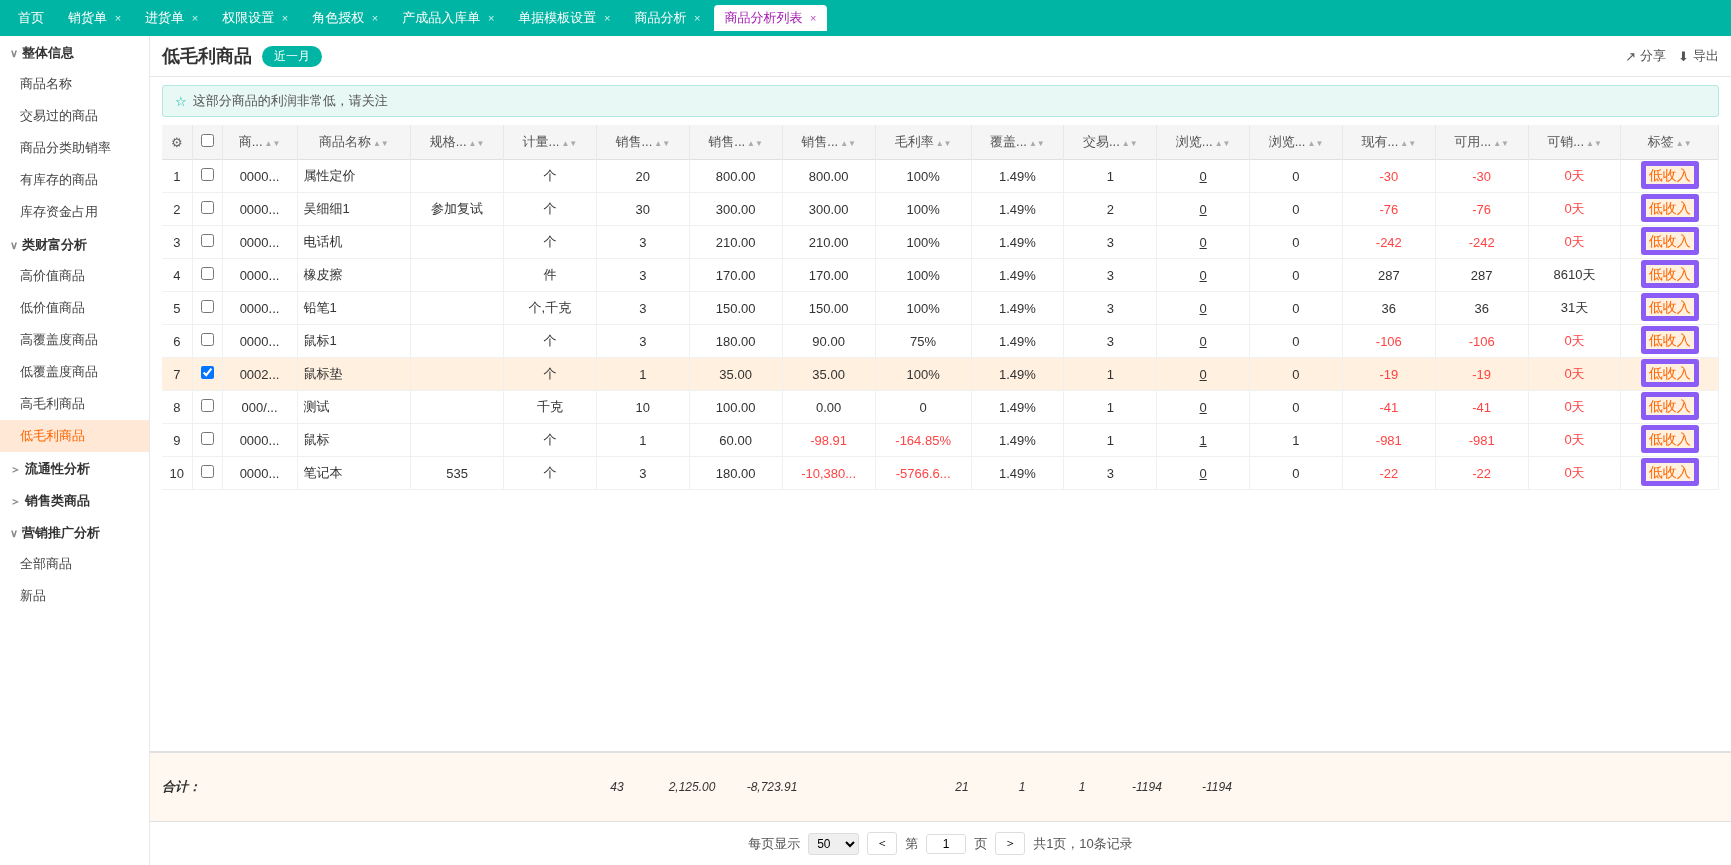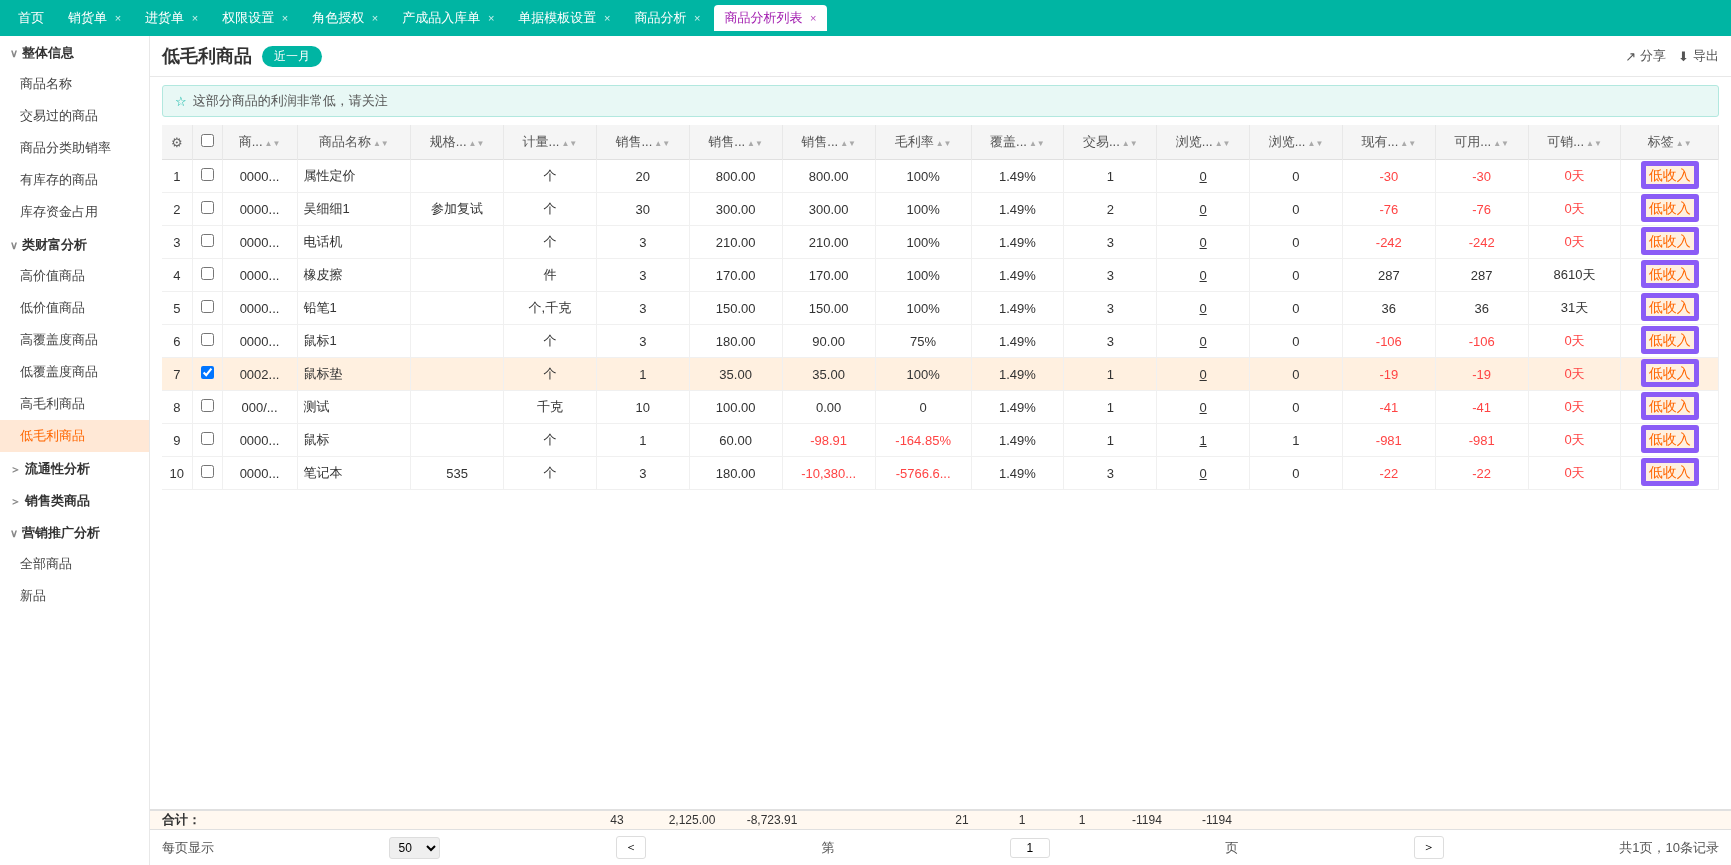--- a/index.html
+++ b/index.html
@@ -182,46 +182,47 @@
       font-size: 14px;
     }
     .underline-link { text-decoration: underline; cursor: pointer; color: #333; }
     .settings-icon { cursor: pointer; color: #666; }
     input[type=checkbox] { cursor: pointer; }
 
     
     .table-footer {
       background: #fff8f0;
       border-top: 2px solid #e0e0e0;
-      padding: 0 12px;
+      padding: 25px 12px;
       display: flex;
       align-items: center;
       gap: 0;
+      font-style: italic;
     }
     .footer-label { color: #333; font-weight: bold; min-width: 60px; }
     .footer-cells {
       display: flex;
       gap: 0;
       flex: 1;
     }
     .footer-cell {
       text-align: center;
       padding: 2px 6px;
       color: #333;
       font-size: 12px;
     }
 
     
     .pagination-bar {
-      height: 36px;
+      height: 44px;
       background: #fff;
       border-top: 1px solid #e0e0e0;
       display: flex;
       align-items: center;
-      justify-content: space-between;
+      justify-content: center;
       padding: 0 12px;
       gap: 8px;
       font-size: 12px;
       color: #555;
     }
     .per-page-select {
       border: 1px solid #ddd;
       border-radius: 3px;
       padding: 2px 4px;
       font-size: 12px;

